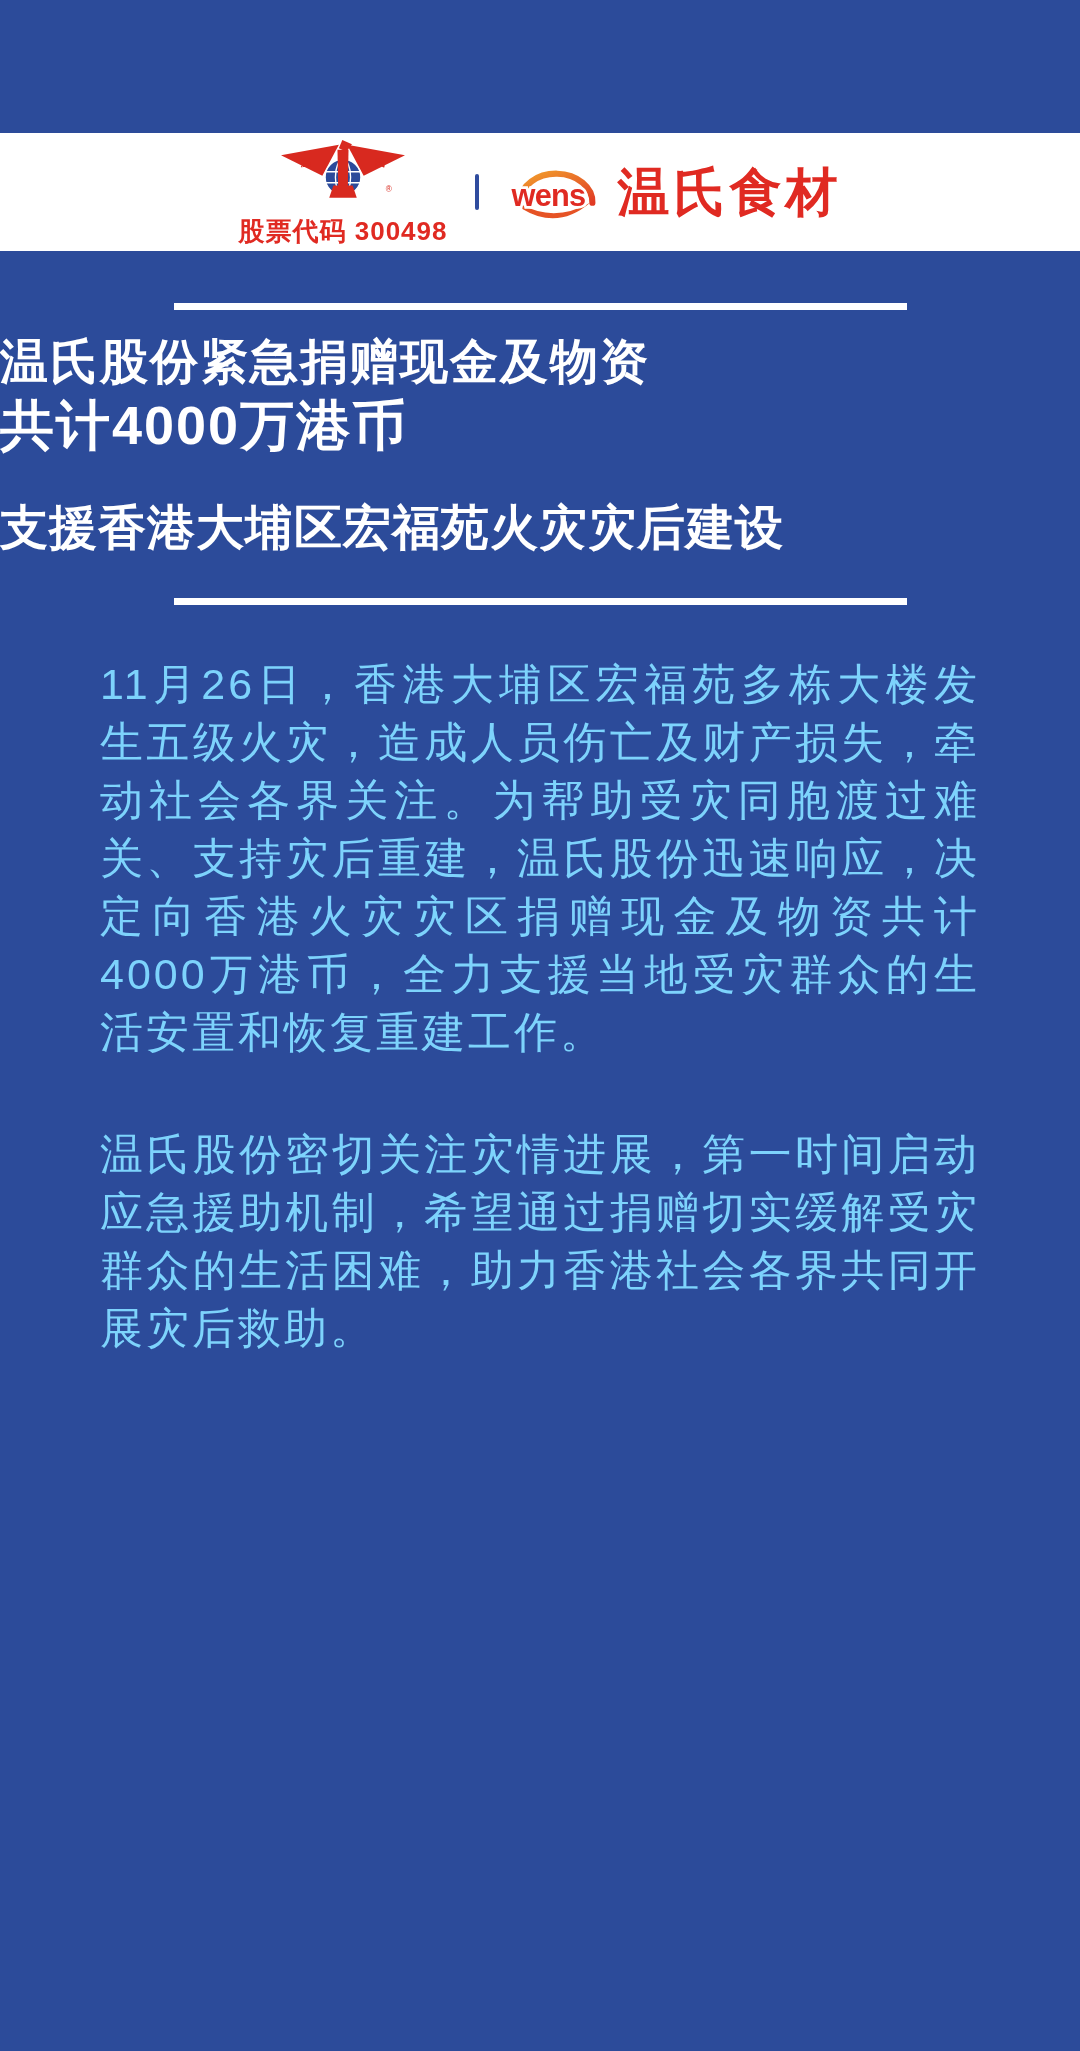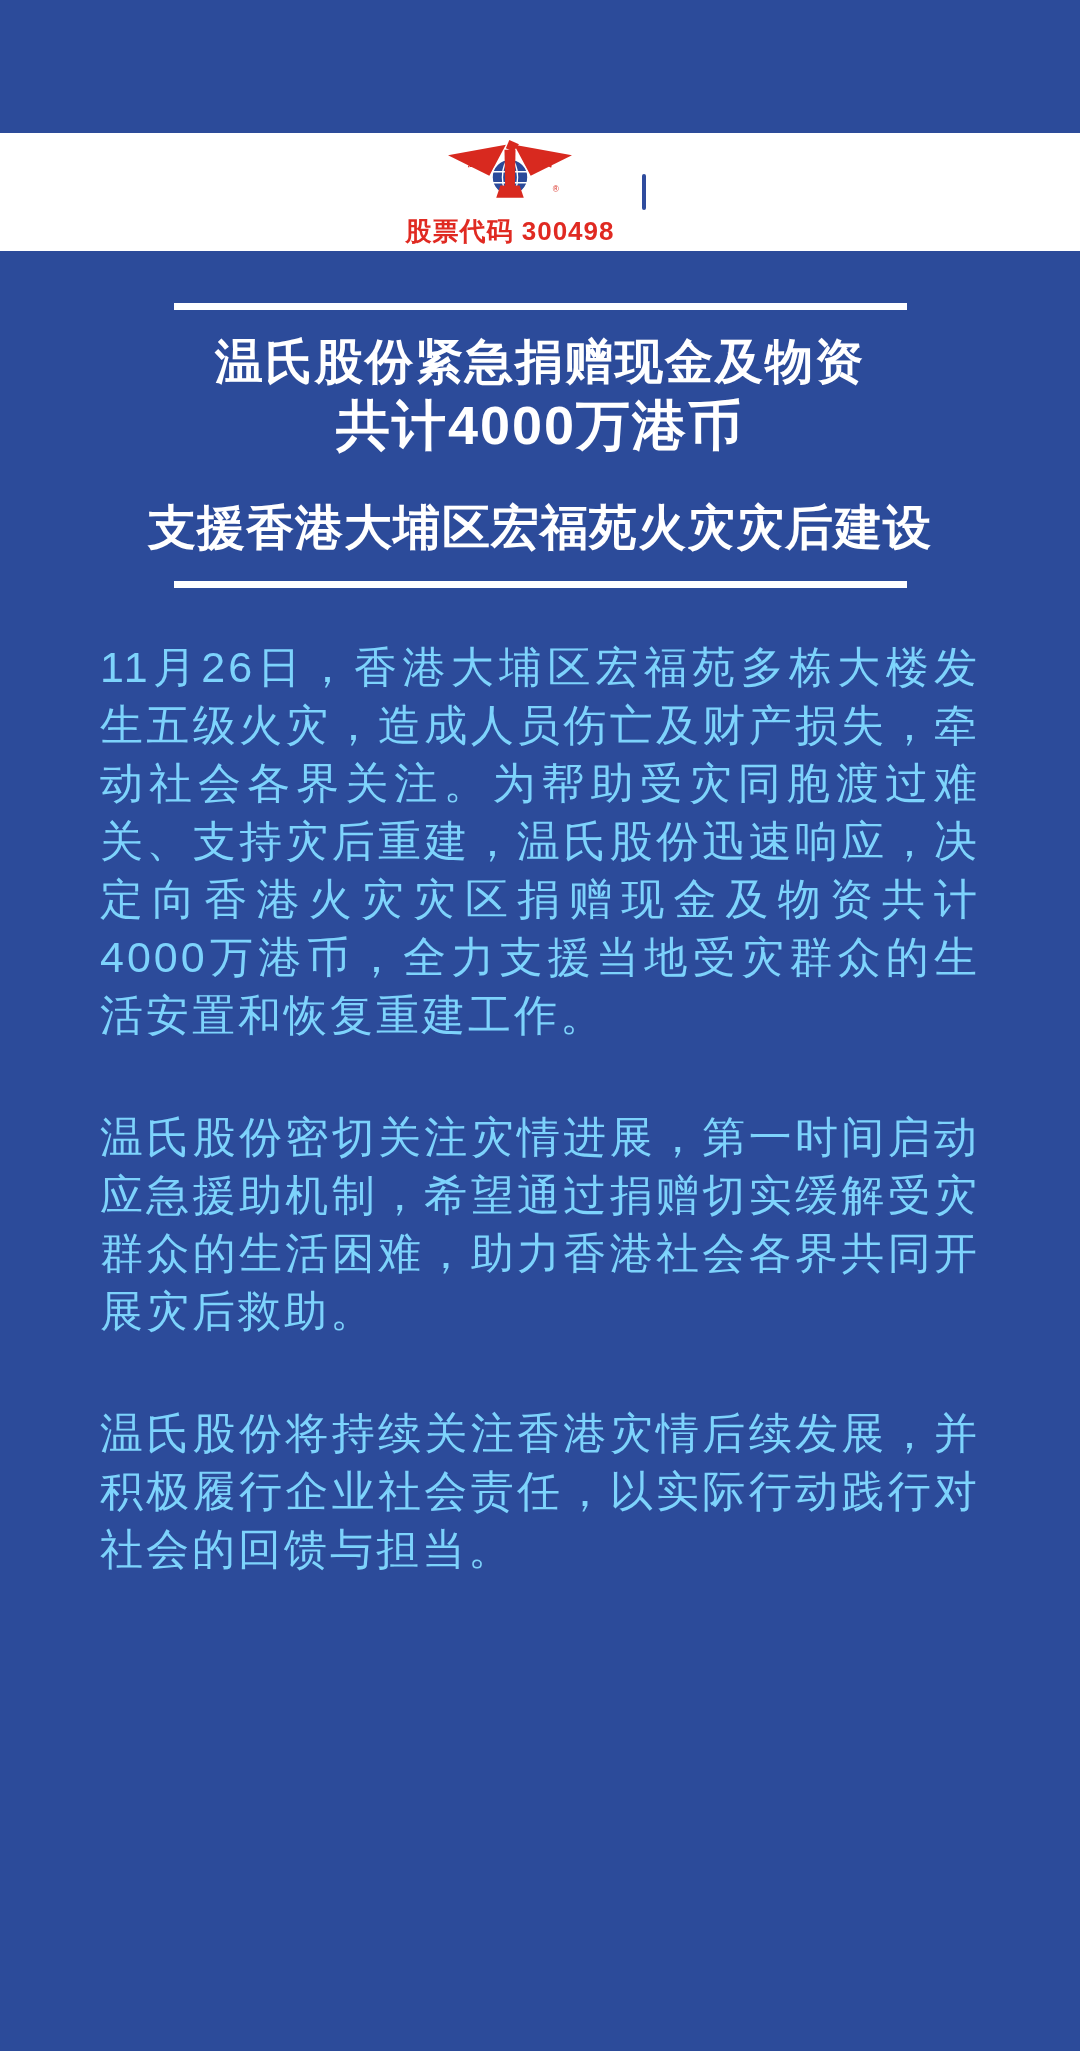--- a/index.html
+++ b/index.html
@@ -82,21 +82,21 @@
     height: 7px;
     background: #ffffff;
     border: none;
     margin: 0 auto;
     display: block;
   }
   .rule-top { margin-top: 52px; }
   .rule-bottom { margin-top: 0; }
 
   
-  .subtitle { padding: 22px 0 23px; text-align: center; font-weight: 900; }
+  .subtitle { padding: 22px 0 40px; font-weight: 900; }
   .subtitle-line1 { font-size: 48px; line-height: 60px; letter-spacing: 2px; }
   .subtitle-line2 { font-size: 54px; line-height: 66px; letter-spacing: 2px; }
   .subtitle-line3 { font-size: 48px; line-height: 60px; letter-spacing: 1px; margin-top: 40px; }
 
   
   .body-text {
     width: 880px;
     margin: 50px auto 0;
     font-size: 43px;
     line-height: 58px;
@@ -135,37 +135,50 @@
         <path d="M76,66 L104,66 L110,84 L70,84 Z" fill="#d8291f"></path>
         <text x="36" y="38" font-size="15" font-weight="bold" fill="#d8291f" text-anchor="middle">温</text>
         <text x="144" y="38" font-size="15" font-weight="bold" fill="#d8291f" text-anchor="middle">氏</text>
         <text x="152" y="76" font-size="12" fill="#d8291f">®</text>
       </svg>
       <div class="stock-code">股票代码 300498</div>
     </div>
 
     <div class="brand-divider"></div>
 
+    <div class="brand-right">
+      <svg class="wens-svg" viewBox="0 0 130 84" aria-hidden="true">
+        <defs>
+          <linearGradient id="wensGrad" x1="0" y1="0" x2="1" y2="1">
+            <stop offset="0" stop-color="#f2a02d"></stop>
+            <stop offset="1" stop-color="#e03a24"></stop>
+          </linearGradient>
+        </defs>
+        <path d="M17,54 A46,36 0 1 1 111,56" stroke="url(#wensGrad)" stroke-width="8" fill="none" stroke-linecap="round"></path>
+        <path d="M18,58 Q62,82 108,56 Q66,92 20,64 Z" fill="#e65325"></path>
+        <text x="6" y="60" font-size="40" font-weight="bold" fill="#e02a22" stroke="#ffffff" stroke-width="7" paint-order="stroke" letter-spacing="-1">wens</text>
+      </svg>
+      <div class="brand-cn">温氏食材</div>
+    </div>
 
   </header>
 
   <main>
 
 
     <hr class="rule rule-top">
 
     <div class="subtitle">
       <div class="subtitle-line1">温氏股份紧急捐赠现金及物资</div>
       <div class="subtitle-line2">共计4000万港币</div>
       <div class="subtitle-line3">支援香港大埔区宏福苑火灾灾后建设</div>
     </div>
 
     <hr class="rule rule-bottom">
 
     <div class="body-text">
       <p>11月26日，香港大埔区宏福苑多栋大楼发生五级火灾，造成人员伤亡及财产损失，牵动社会各界关注。为帮助受灾同胞渡过难关、支持灾后重建，温氏股份迅速响应，决定向香港火灾灾区捐赠现金及物资共计4000万港币，全力支援当地受灾群众的生活安置和恢复重建工作。</p>
       <p>温氏股份密切关注灾情进展，第一时间启动应急援助机制，希望通过捐赠切实缓解受灾群众的生活困难，助力香港社会各界共同开展灾后救助。</p>
-      <p>温氏股份将持续关注香港灾情后续发展，并积极履行企业社会责任，以实际行动践行对社会的回馈与担当。</p>
     </div>
 
   </main>
 
 </div>
 
 </body></html>

